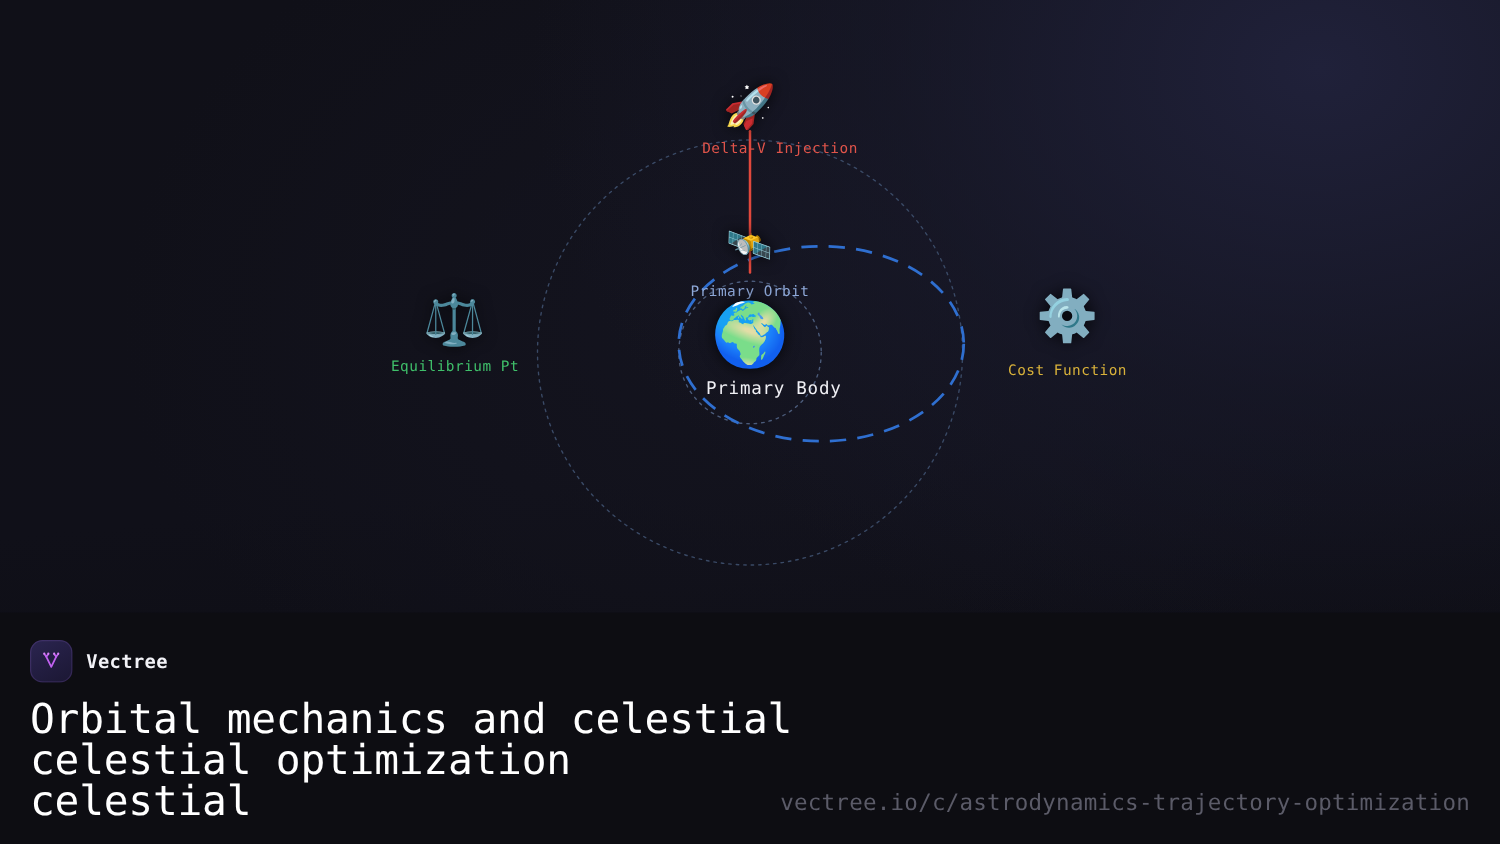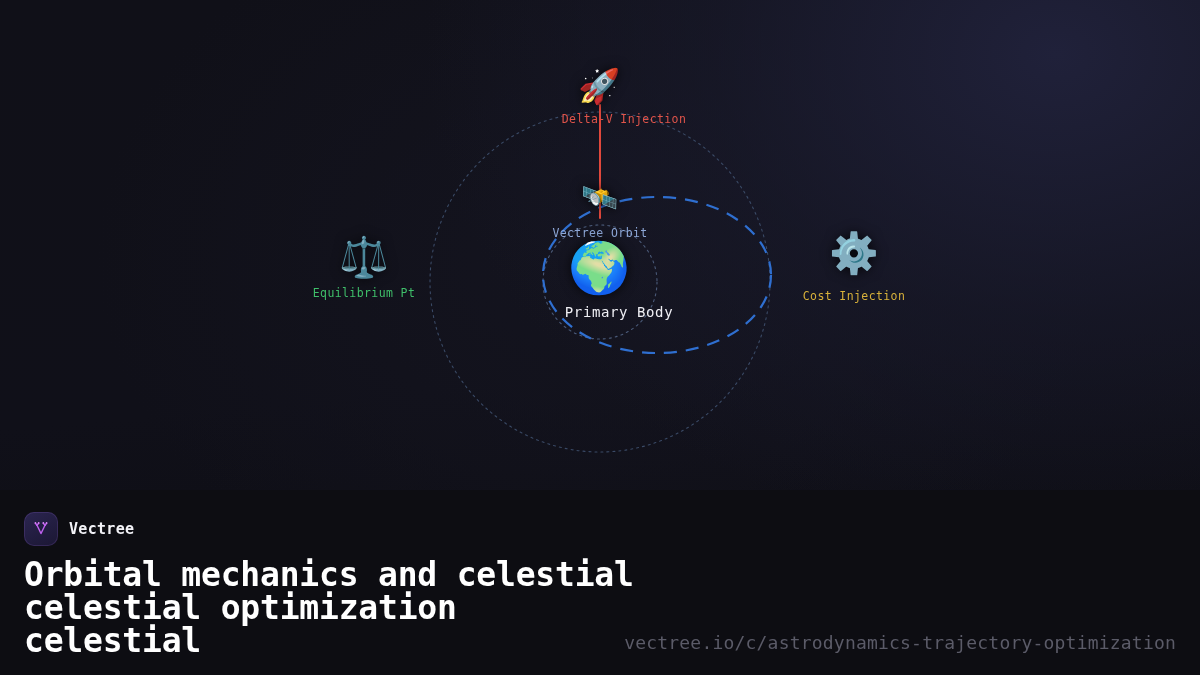--- a/index.html
+++ b/index.html
@@ -130,21 +130,21 @@
     color: #f2f2f7;
     font-size: 15px;
     font-weight: bold;
     letter-spacing: 0.3px;
     font-family: "DejaVu Sans Mono", "Liberation Mono", monospace;
   }
   #headline {
     margin-top: 12px;
     color: #ffffff;
     font-size: 33px;
-    font-weight: bold;
+    font-weight: normal;
     line-height: 1.0;
     letter-spacing: -0.2px;
     font-family: "DejaVu Sans Mono", "Liberation Mono", monospace;
     max-width: 720px;
   }
   #headline .hl {
     display: block;
   }
   #footer-url {
     position: absolute;
@@ -174,36 +174,36 @@
       <line x1="600" y1="105" x2="600" y2="218" stroke="#e0483c" stroke-width="2" stroke-linecap="round"></line>
     </svg>
 
     <div class="node" id="node-rocket" style="left:600px; top:97px;">
       <span class="glyph">🚀</span>
       <span class="caption">Delta-V Injection</span>
     </div>
 
     <div class="node" id="node-satellite" style="left:600px; top:211px;">
       <span class="glyph">🛰️</span>
-      <span class="caption">Vectree Orbit</span>
+      <span class="caption">Primary Orbit</span>
     </div>
 
     <div class="node" id="node-primary" style="left:600px; top:281px;">
       <span class="glyph">🌍</span>
       <span class="caption">Primary Body</span>
     </div>
 
     <div class="node" id="node-equilibrium" style="left:364px; top:268px;">
       <span class="glyph">⚖️</span>
       <span class="caption">Equilibrium Pt</span>
     </div>
 
     <div class="node" id="node-cost" style="left:854px; top:268px;">
       <span class="glyph">⚙️</span>
-      <span class="caption">Cost Injection</span>
+      <span class="caption">Cost Function</span>
     </div>
 
   </div>
 
   <div id="footer">
 
     <div id="brand-row">
       <div id="brand-logo">
         <svg width="20" height="20" viewBox="0 0 24 24">
           <g stroke="#c061f0" stroke-width="1.7" fill="none" stroke-linecap="round" stroke-linejoin="round">

